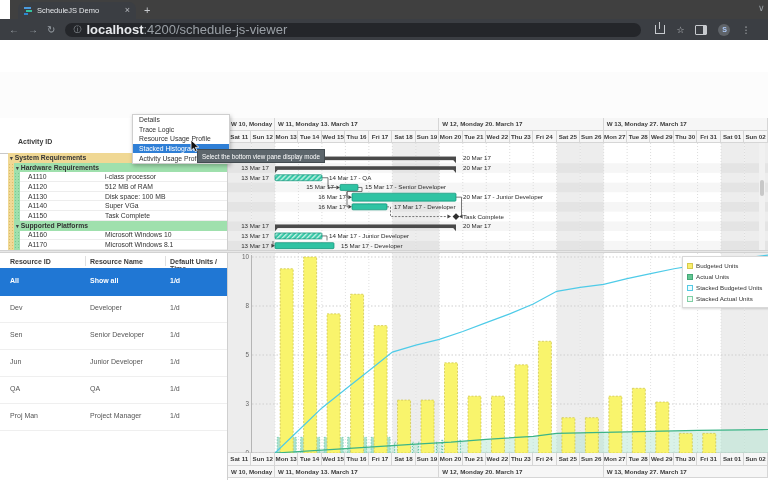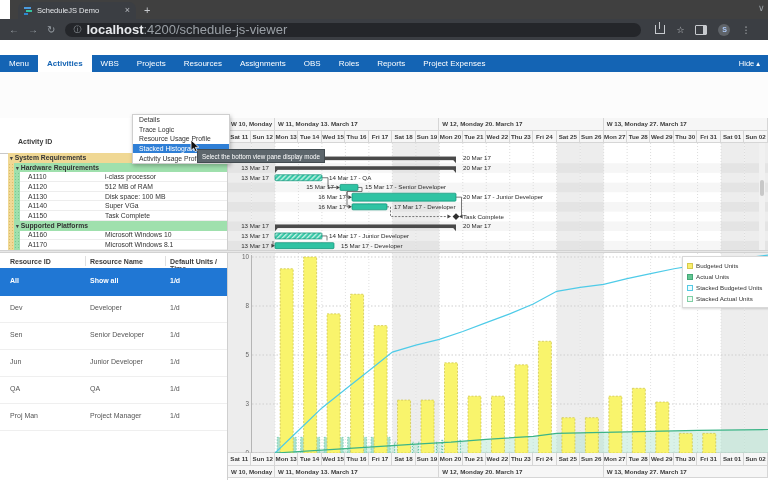--- a/index.html
+++ b/index.html
@@ -141,36 +141,20 @@
         <i></i>
       </span>
     <span class="rtic">☆</span>
     <span class="sbicon">
         <i></i>
       </span>
     <span id="avatar">S</span>
     <span class="rtic">⋮</span>
   </div>
 
-  <div class="abs" id="menubar">
-      <div class="mtab">Menu</div>
-      <div class="mtab active">Activities</div>
-      <div class="mtab">WBS</div>
-      <div class="mtab">Projects</div>
-      <div class="mtab">Resources</div>
-      <div class="mtab">Assignments</div>
-      <div class="mtab">OBS</div>
-      <div class="mtab">Roles</div>
-      <div class="mtab">Reports</div>
-      <div class="mtab">Project Expenses</div>
-      <div id="hidebtn">
-        <span>Hide</span>
-        <span>▴</span>
-      </div>
-    </div>
 
   <div class="abs" id="ribbon">
     <div class="rsep" style="left:126px;"></div>
     <div class="rsep" style="left:232px;"></div>
     <div class="rsep" style="left:382px;"></div>
     <div class="rsep" style="left:470px;"></div>
     <div class="abs" id="layout-icon">
         <i></i>
       </div>
     <div class="abs select" id="layout-select">

